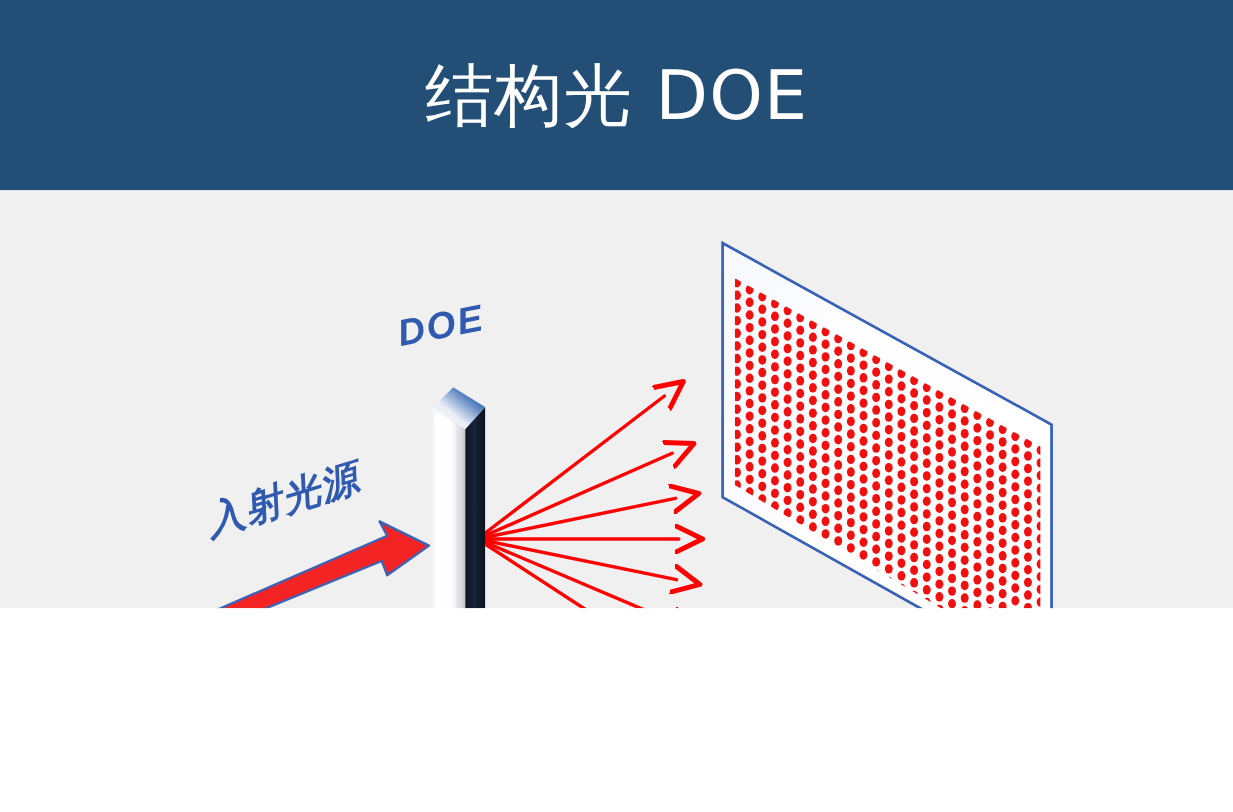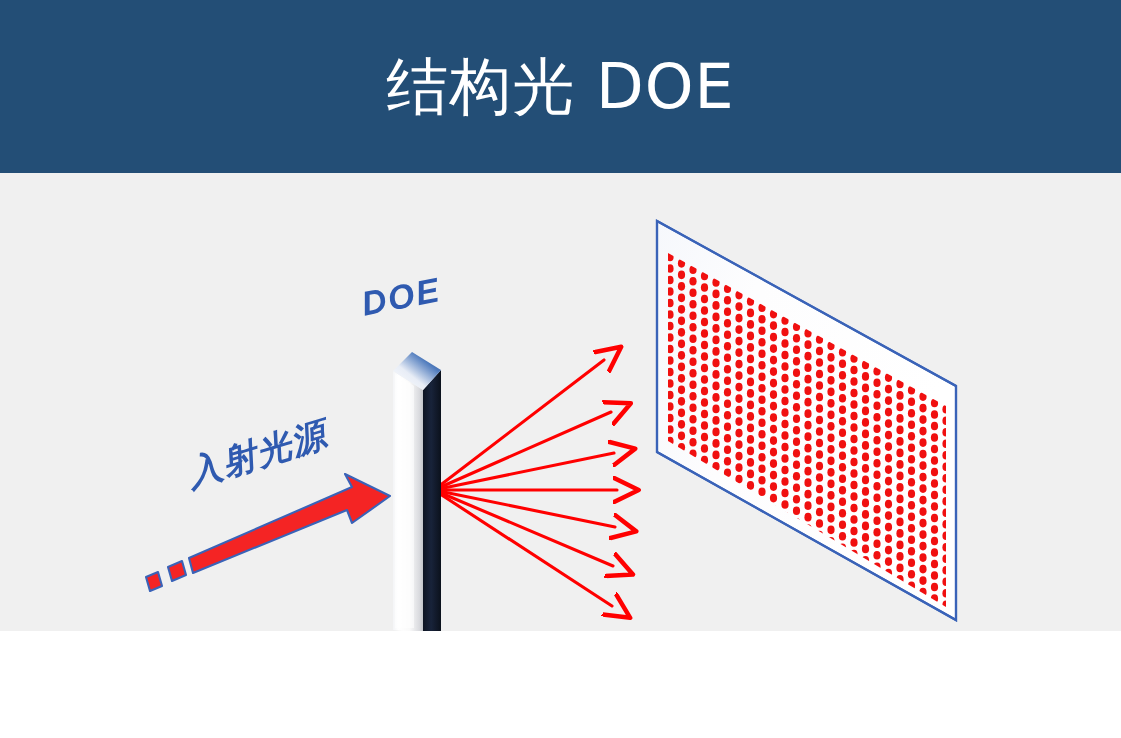--- a/index.html
+++ b/index.html
@@ -6,21 +6,21 @@
     margin: 0;
     padding: 0;
     background: #ffffff;
   }
   body {
     font-family: "Liberation Sans", "DejaVu Sans", sans-serif;
   }
   #slide {
     position: relative;
     width: 1121px;
-    height: 631px;
+    height: 553px;
     overflow: hidden;
     background: #f0f0f0;
   }
   #title-banner {
     position: absolute;
     left: 0;
     top: 0;
     width: 1121px;
     height: 173px;
     background: #234e76;

